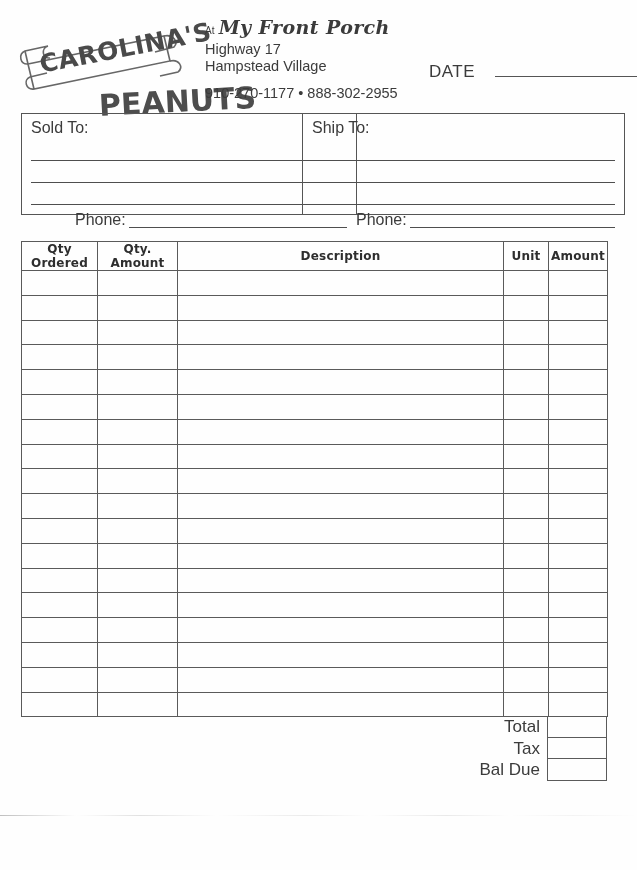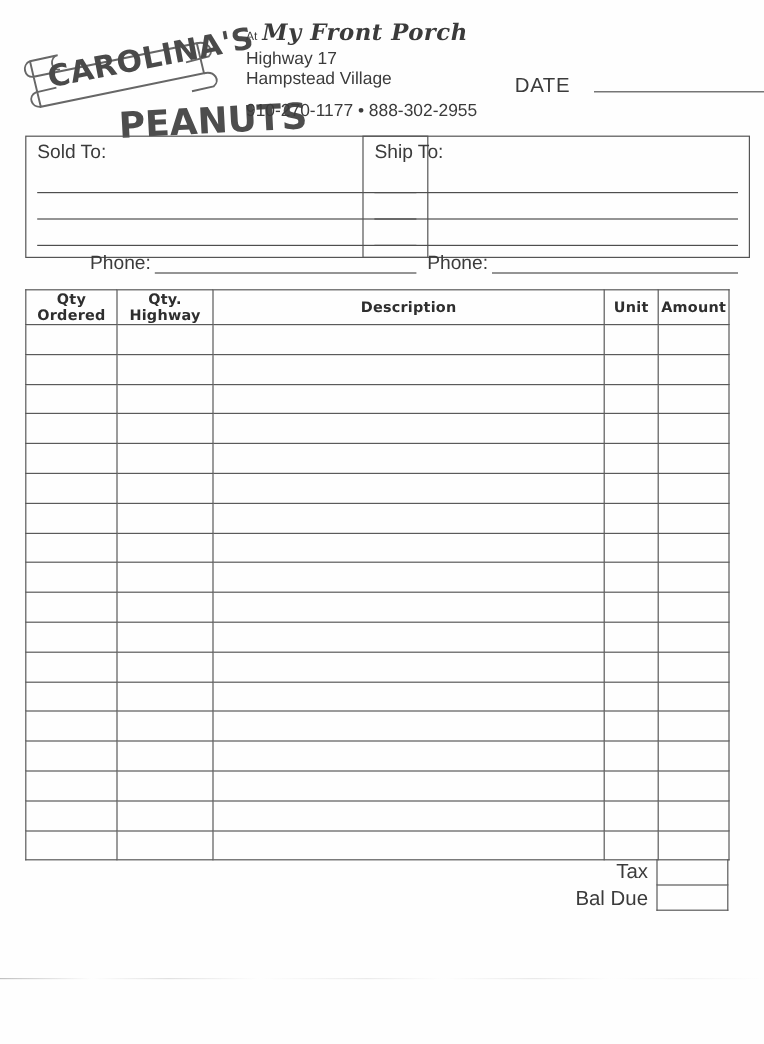--- a/index.html
+++ b/index.html
@@ -303,21 +303,21 @@
     <colgroup>
       <col class="col-qo">
         <col class="col-qs">
         <col class="col-desc">
         <col class="col-unit">
         <col class="col-amt">
     </colgroup>
     <thead>
       <tr>
         <th>Qty Ordered</th>
-        <th>Qty. Highway</th>
+        <th>Qty. Amount</th>
         <th>Description</th>
         <th>Unit</th>
         <th>Amount</th>
       </tr>
     </thead>
     <tbody id="items-body">
         <tr>
           <td class="c-qo"></td>
           <td class="c-qs"></td>
           <td class="c-desc"></td>
@@ -440,20 +440,24 @@
           <td class="c-qo"></td>
           <td class="c-qs"></td>
           <td class="c-desc"></td>
           <td class="c-unit"></td>
           <td class="c-amt"></td>
         </tr>
       </tbody>
   </table>
 
   <div class="totals" id="totals-block">
+      <div class="total-row first">
+        <div class="total-label">Total</div>
+        <div class="total-box"></div>
+      </div>
       <div class="total-row">
         <div class="total-label">Tax</div>
         <div class="total-box"></div>
       </div>
       <div class="total-row">
         <div class="total-label">Bal Due</div>
         <div class="total-box"></div>
       </div>
     </div>
 

